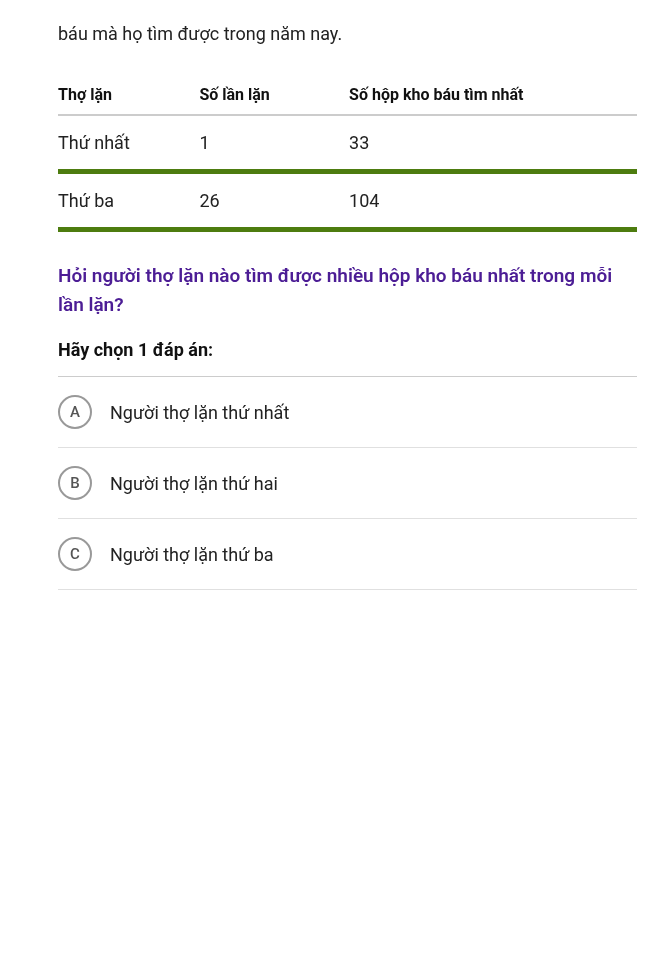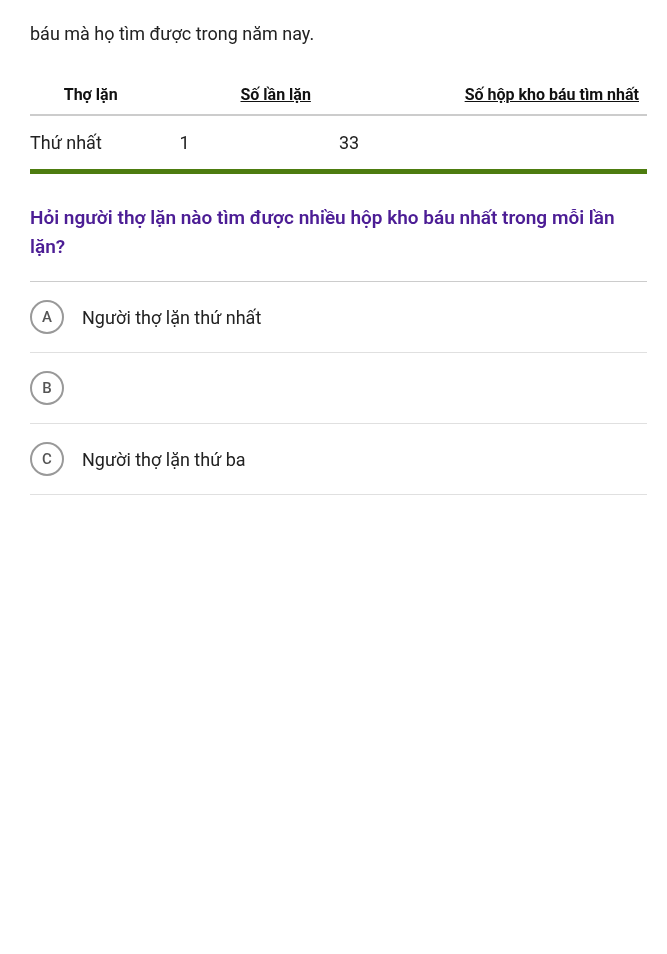--- a/index.html
+++ b/index.html
@@ -11,51 +11,51 @@
     body {
       font-family: -apple-system, BlinkMacSystemFont, 'Segoe UI', Roboto, sans-serif;
       background: #ffffff;
       color: #1a1a1a;
       font-size: 18px;
       width: 667px;
       min-height: 954px;
     }
 
     .page-container {
-      padding: 20px 20px 40px 30px;
+      padding: 20px 30px 40px 30px;
       max-width: 667px;
+      margin-left: 28px;
     }
 
     .intro-text {
       font-size: 18px;
       color: #222;
       margin-bottom: 28px;
       line-height: 1.5;
     }
 
     .data-table {
       width: 100%;
       border-collapse: collapse;
       margin-bottom: 30px;
     }
 
     .data-table th {
       font-weight: 700;
       font-size: 16px;
       color: #111;
-      text-align: center;
+      text-align: left;
       padding: 10px 8px 10px 0;
       border-bottom: 2px solid #ccc;
     }
 
     .data-table th:nth-child(2),
     .data-table th:nth-child(3) {
-      text-align: right;
+      text-align: left;
       padding-left: 20px;
-      text-decoration: underline;
     }
 
     .data-table td {
       padding: 16px 8px 16px 0;
       font-size: 18px;
       color: #222;
       border-bottom: 5px solid #4d7c0f;
     }
 
     .data-table td:nth-child(2),
@@ -133,35 +133,42 @@
         <th>Số lần lặn</th>
         <th>Số hộp kho báu tìm nhất</th>
       </tr>
     </thead>
     <tbody id="table-body">
     <tr>
           <td>Thứ nhất</td>
           <td>1</td>
           <td>33</td>
         </tr>
+        <tr>
+          <td>Thứ ba</td>
+          <td>26</td>
+          <td>104</td>
+        </tr>
       </tbody>
   </table>
 
   <p class="question-text">Hỏi người thợ lặn nào tìm được nhiều hộp kho báu nhất trong mỗi lần lặn?</p>
 
+  <p class="choose-label">Hãy chọn 1 đáp án:</p>
 
   <hr class="divider">
 
   <ul class="options-list" id="options-list">
   <li class="option-item">
         <div class="option-circle">A</div>
         <span class="option-text">Người thợ lặn thứ nhất</span>
       </li>
       <li class="option-item">
         <div class="option-circle">B</div>
+        <span class="option-text">Người thợ lặn thứ hai</span>
       </li>
       <li class="option-item">
         <div class="option-circle">C</div>
         <span class="option-text">Người thợ lặn thứ ba</span>
       </li>
     </ul>
 
 </div>
 
 </body></html>

